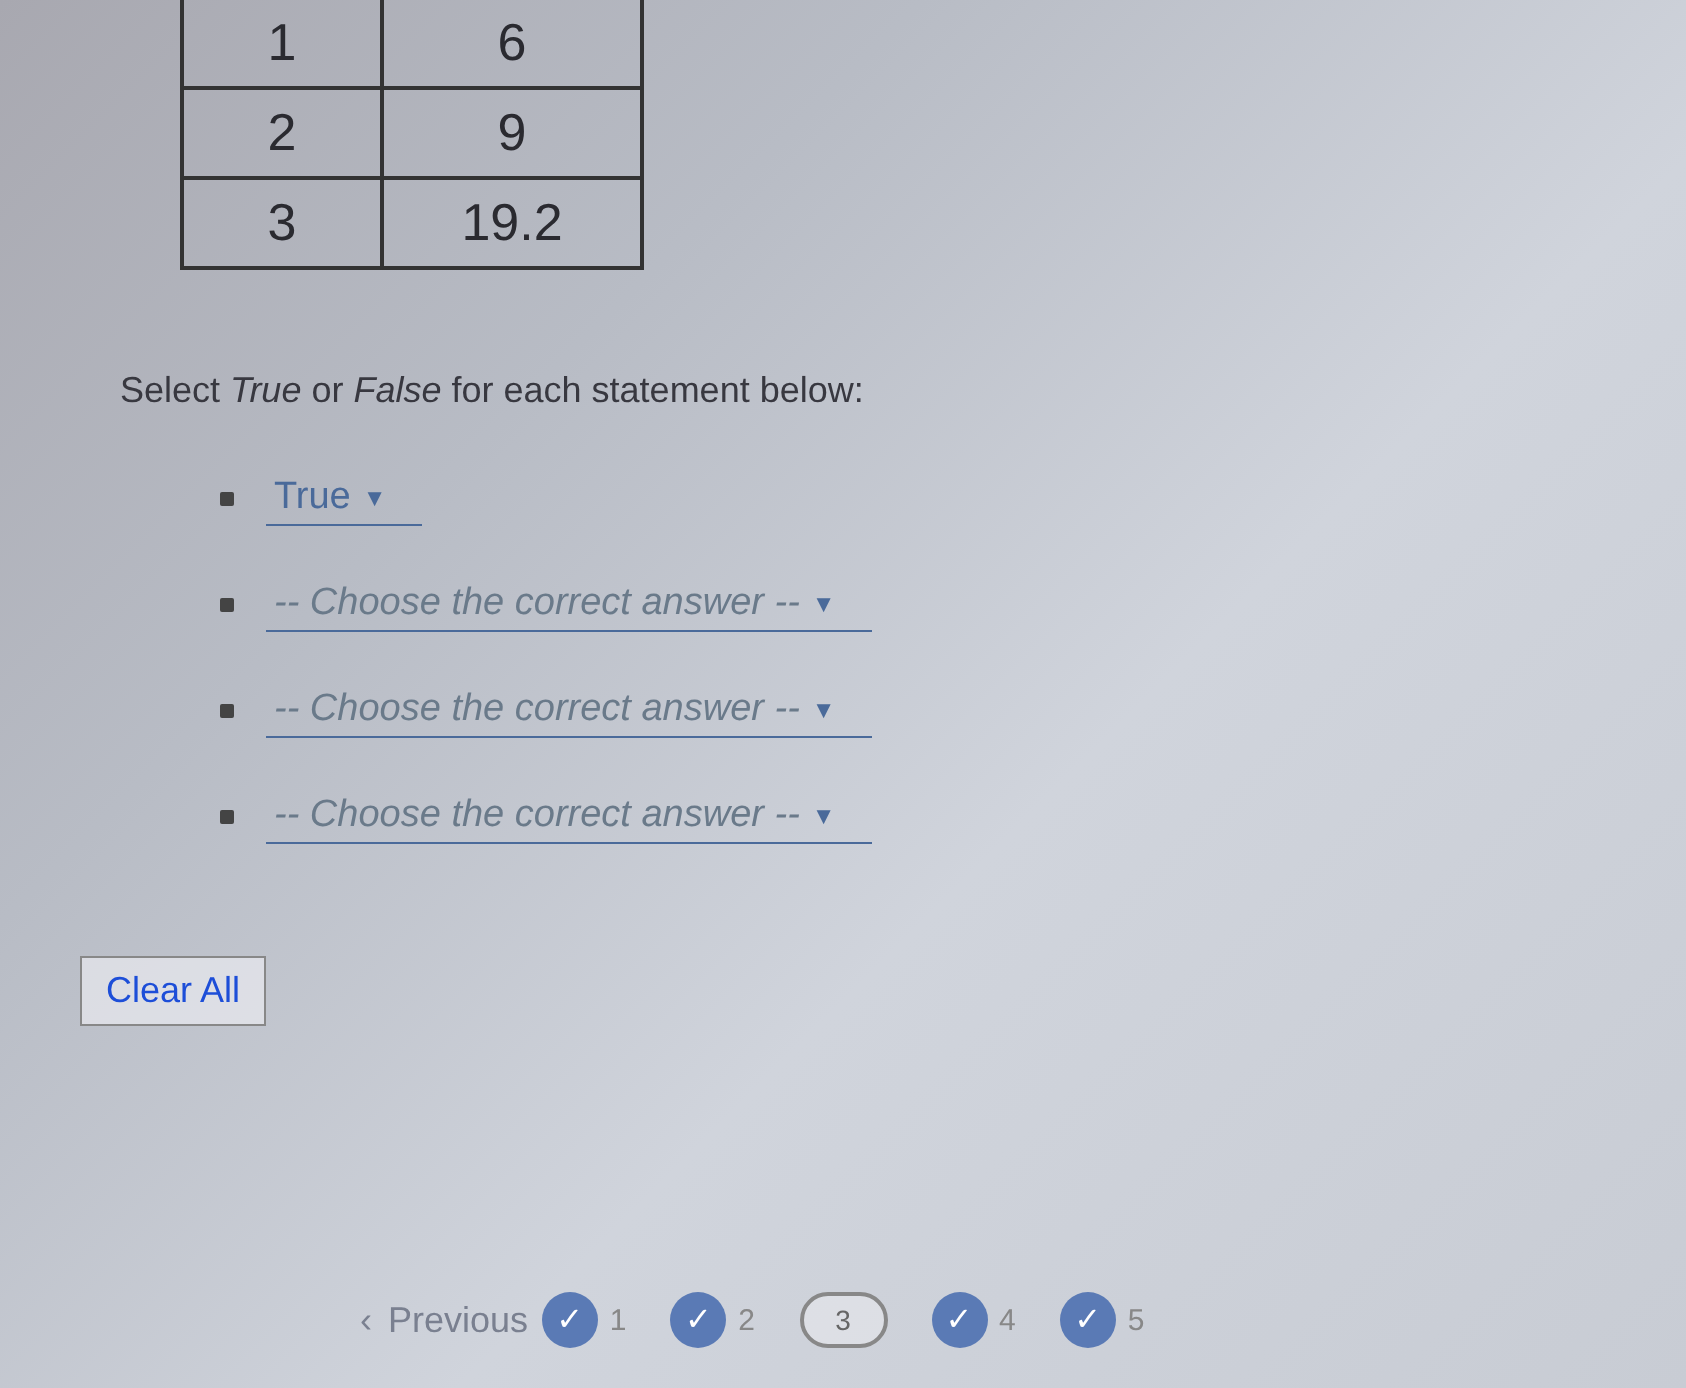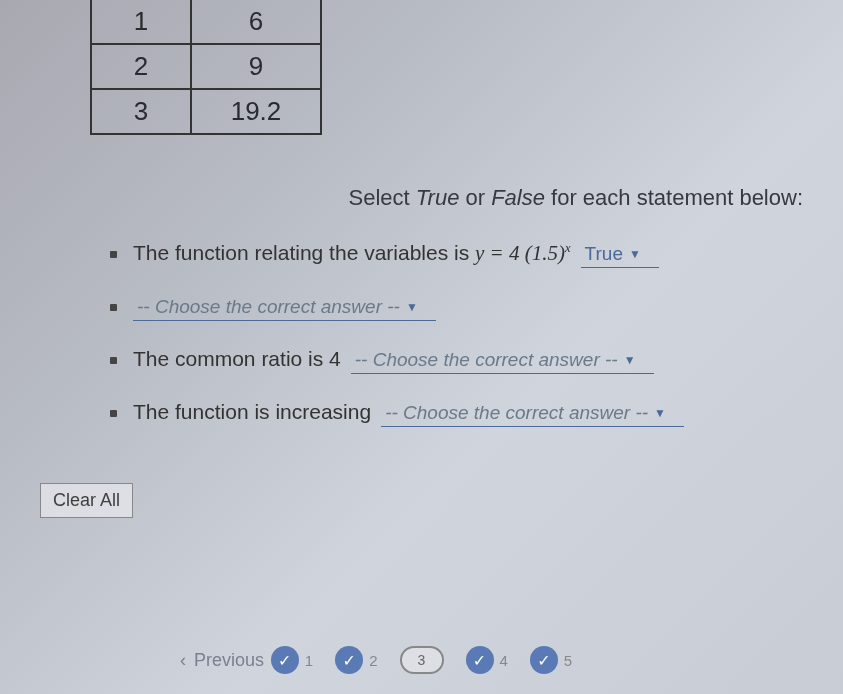--- a/index.html
+++ b/index.html
@@ -24,23 +24,22 @@
     border: 2px solid #333;
     text-align: center;
     font-size: 26px;
     padding: 6px 0;
   }
   td.col1 { width: 100px; }
   td.col2 { width: 130px; }
 
   .instruction {
     margin-top: 50px;
-    font-size: 22px;
+    font-size: 18px;
     color: #383840;
-    text-align: right;
   }
   .instruction .i { font-style: italic; }
 
   ul.statements {
     list-style: none;
     margin-top: 30px;
     padding-left: 50px;
   }
   ul.statements li {
     display: flex;
@@ -76,21 +75,21 @@
   }
 
   .clear-btn {
     margin-top: 30px;
     margin-left: -20px;
     display: inline-block;
     border: 1px solid #888;
     background: rgba(240,240,245,.6);
     padding: 6px 12px;
     font-size: 18px;
-    color: #404040;
+    color: #1d4ed8;
     cursor: pointer;
   }
 
   .footer {
     position: absolute;
     bottom: 20px;
     left: 0; right: 0;
     display: flex;
     align-items: center;
     justify-content: center;
@@ -154,46 +153,41 @@
   </tbody>
     </table>
 
   <p class="instruction">
     <span>Select </span><span class="i">True</span><span> or </span><span class="i">False</span><span> for each statement below:</span>
   </p>
 
   <ul class="statements">
     <li>
       <span class="bullet"></span>
-      <span class="stmt-text">
-        <span>The function relating the variables is </span><span class="math">y = 4 (1.5)</span><span class="math sup">x</span>
-      </span>
       <span class="dd">
         <span>True</span>
         <span class="caret">▼</span>
       </span>
     </li>
     <li>
       <span class="bullet"></span>
       <span class="dd placeholder">
         <span>-- Choose the correct answer --</span>
         <span class="caret">▼</span>
       </span>
     </li>
     <li>
       <span class="bullet"></span>
-      <span class="stmt-text">The common ratio is 4</span>
       <span class="dd placeholder">
         <span>-- Choose the correct answer --</span>
         <span class="caret">▼</span>
       </span>
     </li>
     <li>
       <span class="bullet"></span>
-      <span class="stmt-text">The function is increasing</span>
       <span class="dd placeholder">
         <span>-- Choose the correct answer --</span>
         <span class="caret">▼</span>
       </span>
     </li>
   </ul>
 
   <div class="clear-btn">Clear All</div>
 </div>
 

